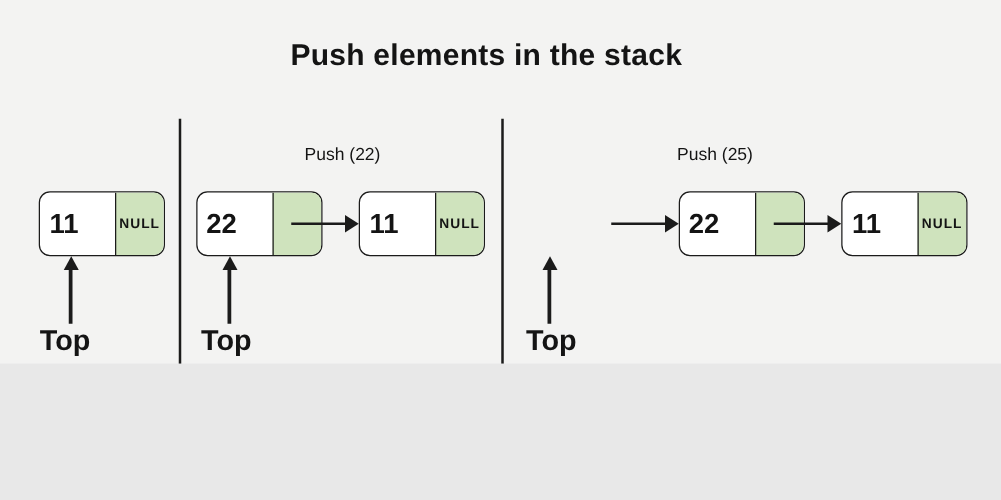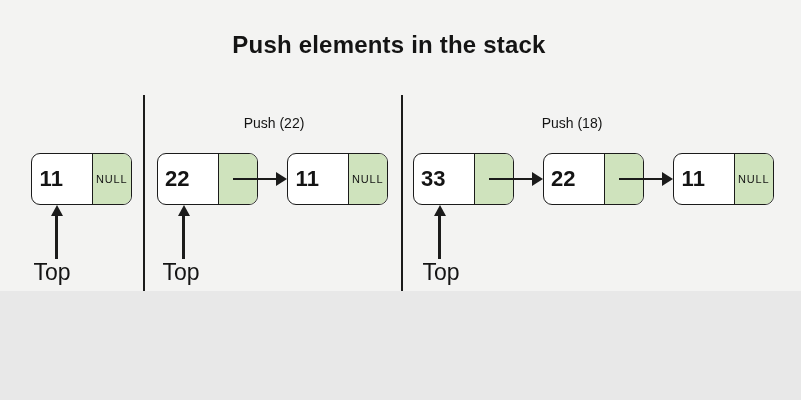--- a/index.html
+++ b/index.html
@@ -29,21 +29,21 @@
     display:flex; box-sizing:border-box; overflow:hidden;
   }
   .cell{
     flex:1; display:flex; align-items:center; justify-content:center;
   }
   .cell.value{
     font-size:22px; font-weight:700; color:var(--text);
   }
   .cell.pointer{
     background:var(--pointer); border-left:1.4px solid var(--line);
-    font-size:11px; font-weight:400; letter-spacing:0.8px; color:var(--text);margin-left:21px;
+    font-size:11px; font-weight:700; letter-spacing:0.8px; color:var(--text);margin-left:21px;
   }
   
   .harrow{ position:absolute; top:172px; width:54px; height:14px; }
   .harrow .shaft{
     position:absolute; left:0; right:9px; top:5.7px; height:2.6px; background:var(--line);
   }
   .harrow .head{
     position:absolute; right:0; top:0; width:0; height:0;
     border-left:11px solid var(--line); border-top:7px solid transparent; border-bottom:7px solid transparent;
   }
@@ -51,21 +51,21 @@
   .uparrow{ position:absolute; top:205px; width:14px; height:54px; }
   .uparrow .head{
     position:absolute; left:1px; top:0; width:0; height:0;
     border-bottom:11px solid var(--line); border-left:6px solid transparent; border-right:6px solid transparent;
   }
   .uparrow .shaft{
     position:absolute; left:5.7px; top:9px; bottom:0; width:2.6px; background:var(--line);
   }
   .top-label{
     position:absolute; top:259px; transform:translateX(-50%);
-    font-size:23px; font-weight:400; color:var(--text); white-space:nowrap;
+    font-size:23px; font-weight:700; color:var(--text); white-space:nowrap;
   }
 </style>
 </head>
 <body>
 
 <div class="canvas">
 
   <h1 class="title">Push elements in the stack</h1>
 
   <div class="vdivider" style="left:143px;"></div>
@@ -106,30 +106,22 @@
     <div class="cell pointer">
       <span>NULL</span>
     </div>
   </div>
   <div class="uparrow" style="left:176.5px;">
     <i class="head"></i>
     <i class="shaft"></i>
   </div>
   <div class="top-label" style="left:181px;">Top</div>
 
-  <div class="push-label" style="left:572px;">Push (18)</div>
+  <div class="push-label" style="left:572px;">Push (25)</div>
 
-  <div class="node" style="left:413px;">
-    <div class="cell value">
-      <span>33</span>
-    </div>
-    <div class="cell pointer">
-      <span></span>
-    </div>
-  </div>
   <div class="harrow" style="left:489px;">
     <i class="shaft"></i>
     <i class="head"></i>
   </div>
   <div class="node" style="left:543px;">
     <div class="cell value">
       <span>22</span>
     </div>
     <div class="cell pointer">
       <span></span>

